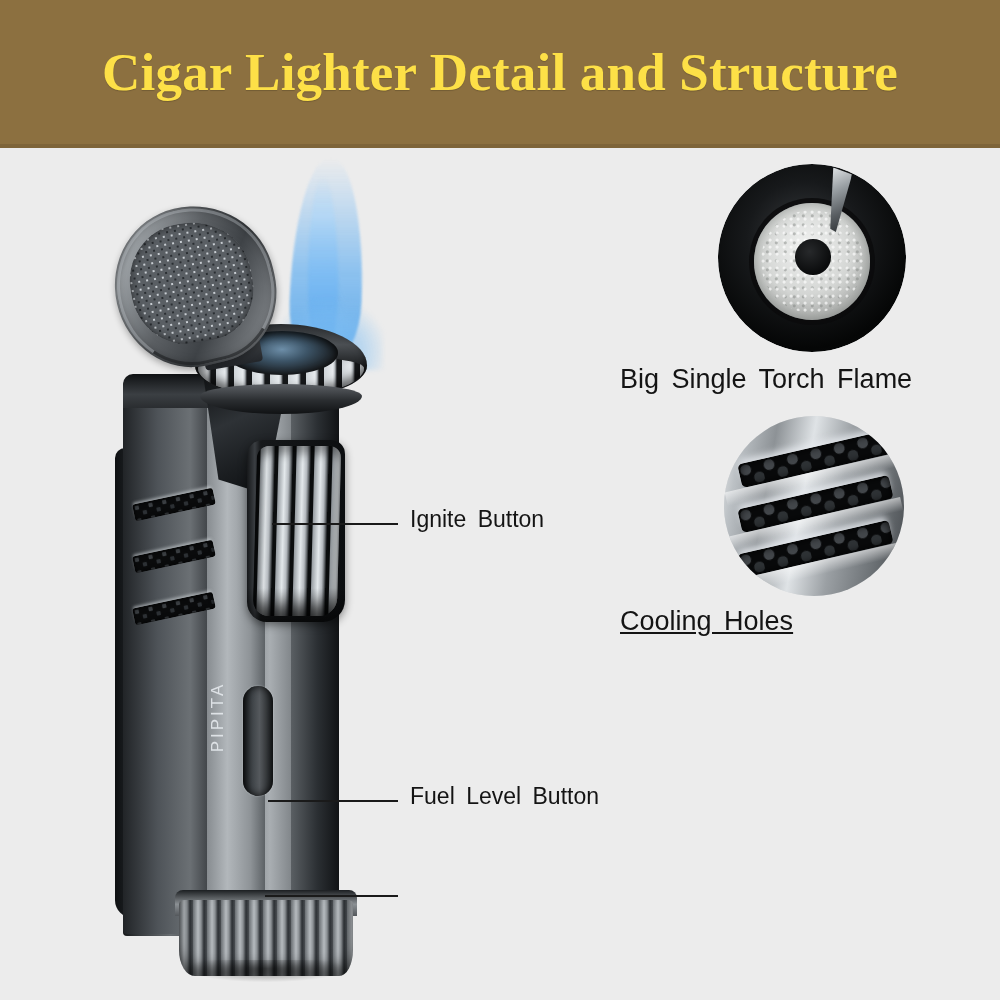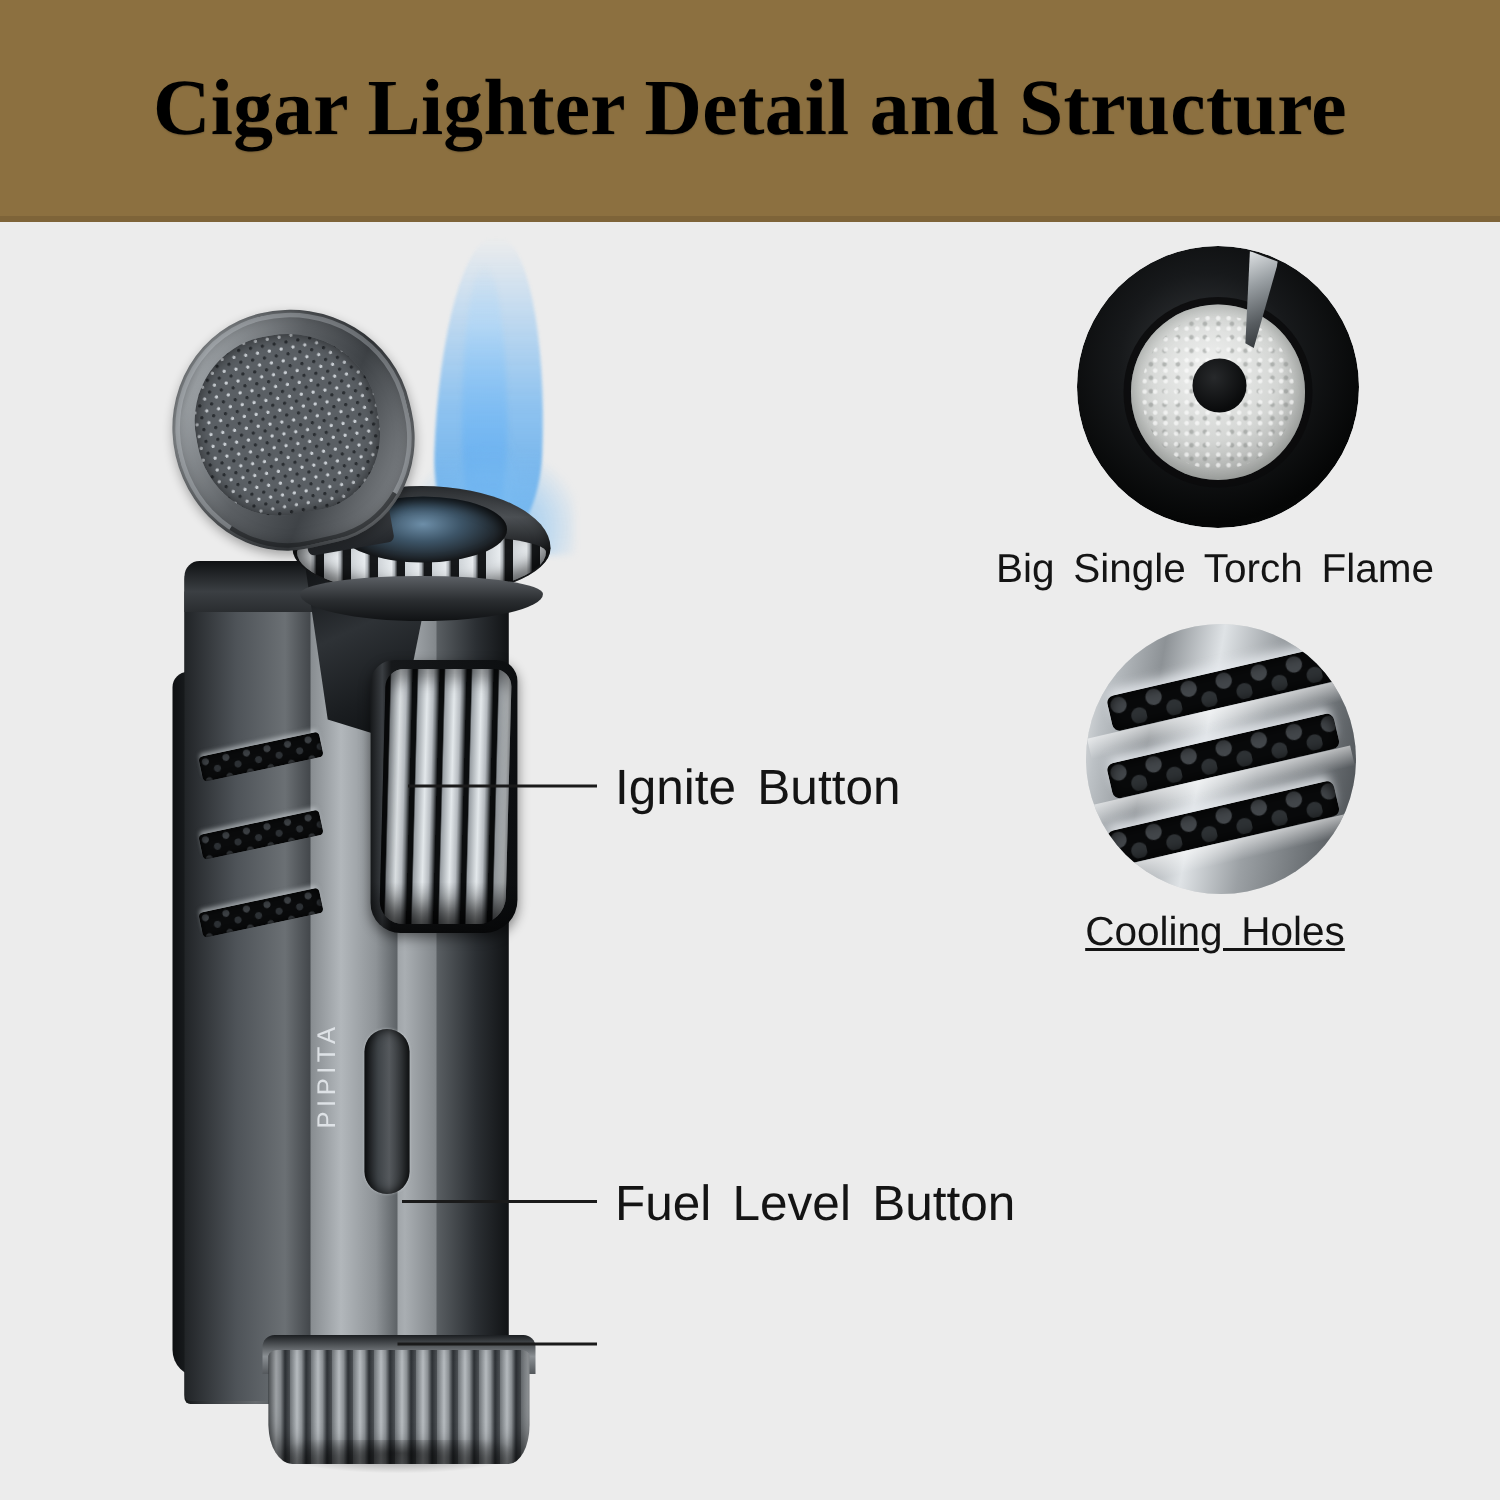--- a/index.html
+++ b/index.html
@@ -20,21 +20,21 @@
     background: #8c7040;
     border-bottom: 4px solid #7e6439;
     display: flex;
     align-items: center;
     justify-content: center;
   }
   #page-title {
     font-family: "Liberation Serif", serif;
     font-weight: bold;
     font-size: 53px;
-    color: #000000;
+    color: #fde047;
     letter-spacing: 0.2px;
     white-space: nowrap;
     text-shadow: 0 1px 1px rgba(0,0,0,0.18);
     text-align: center;
   }
 
   
   #stage {
     position: absolute;
     left: 0; top: 148px;
@@ -305,38 +305,37 @@
   }
 
   
   .callout-line {
     position: absolute;
     height: 1.6px;
     background: #1a1a1a;
   }
   .callout-label {
     position: absolute;
-    font-size: 33px;
+    font-size: 23px;
     color: #141414;
     white-space: nowrap;
     word-spacing: 5px;
   }
 
   
   .detail-item { position: absolute; }
   .detail-circle {
     position: absolute;
     border-radius: 50%;
     overflow: hidden;
     background: #d8dadb;
   }
   .detail-caption {
     position: absolute;
     width: 100%;
-    text-align: center;
     font-size: 27px;
     color: #141414;
     white-space: nowrap;
     word-spacing: 5px;
   }
 
   
   .burner-outer {
     position: absolute; inset: 0;
     border-radius: 50%;

